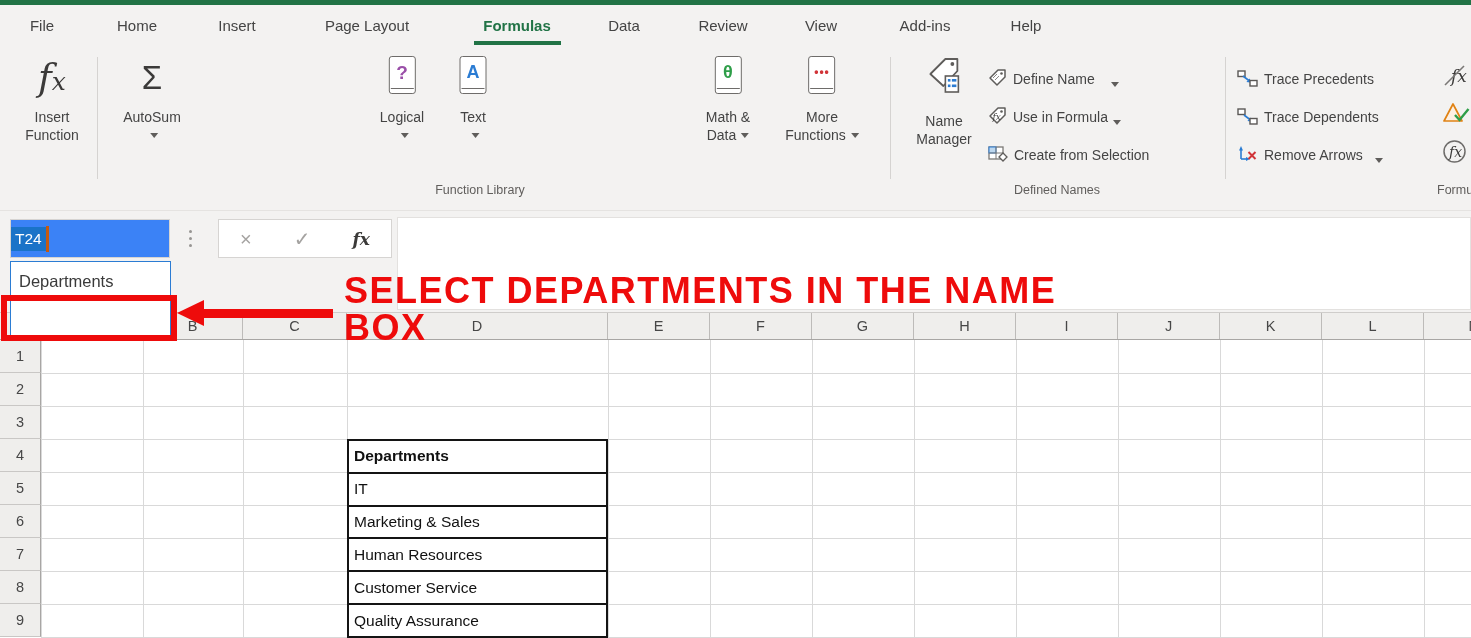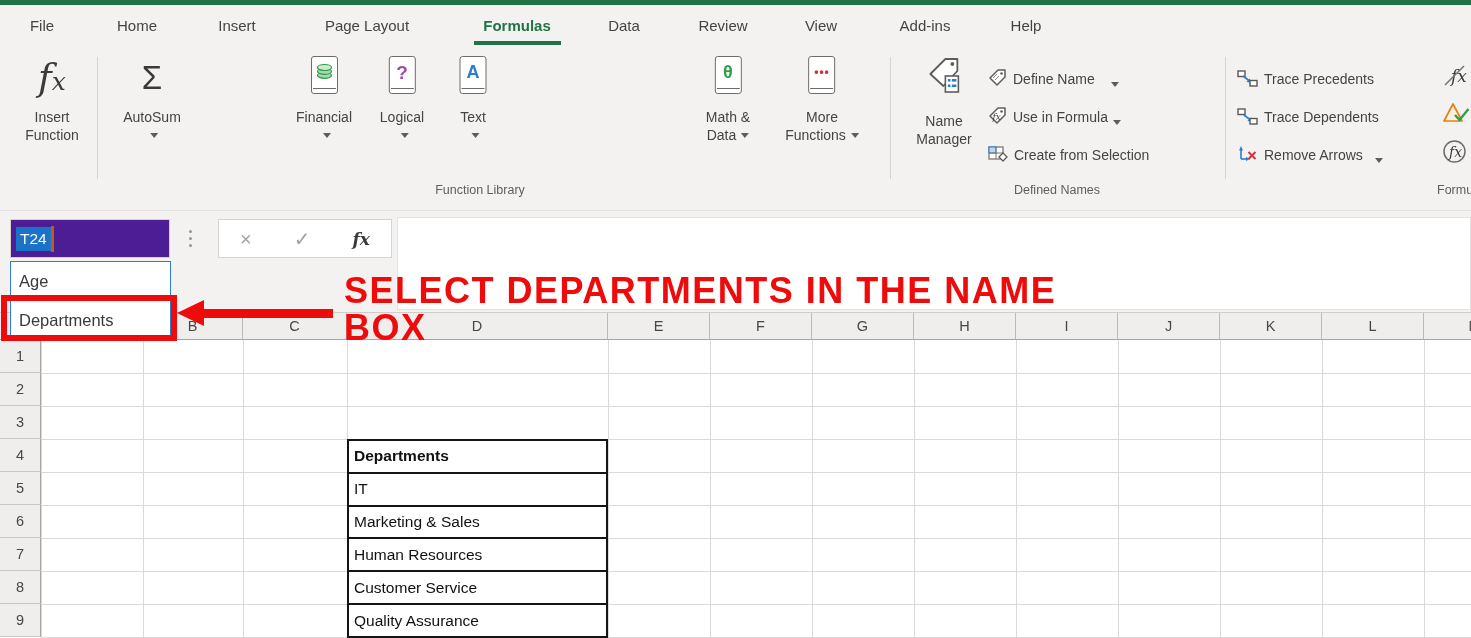--- a/index.html
+++ b/index.html
@@ -32,23 +32,23 @@
   .sigma{font-size:33px;color:#3b3a39;line-height:44px}
   .chev{display:inline-block;width:0;height:0;border-left:4px solid transparent;
         border-right:4px solid transparent;border-top:5px solid #5f5d5b;margin-left:5px;vertical-align:2px}
   .srow{position:absolute;display:flex;align-items:flex-end;font-size:14px;color:#444;
         white-space:nowrap;height:22px}
   .srow svg{margin-right:6px;flex:none}
   .edge-ic{position:absolute;left:1442px}
 
   
   #fband-line{position:absolute;left:0;top:210px;width:1471px;height:1px;background:#e5e3e1}
-  #name-box{position:absolute;left:10px;top:219px;width:160px;height:39px;background:#4c1d95;
+  #name-box{position:absolute;left:10px;top:219px;width:160px;height:39px;background:#3b82f6;
             border:1px solid #d6d4d2;box-sizing:border-box;display:flex;align-items:center;
-            padding-left:5px;z-index:5}
+            z-index:5}
   #nb-sel{background:#1a73c8;color:#fff;font-size:15.5px;padding:3px 4px}
   .cursor-bar{width:3px;height:26px;background:#c55a11}
   #fdots{position:absolute;left:189px;top:230px;display:flex;flex-direction:column;gap:4px;z-index:5}
   #fdots i{width:3px;height:3px;border-radius:50%;background:#979593}
   #fbtns{position:absolute;left:218px;top:219px;width:174px;height:39px;background:#fff;
          border:1px solid #d6d4d2;box-sizing:border-box;display:flex;align-items:center;
          justify-content:space-around;z-index:5}
   .fbx{font-size:20px;color:#a5a3a1;line-height:1}
   .fx-sm{font-family:"DejaVu Serif",serif;font-style:italic;font-weight:bold;font-size:17px;color:#3b3a39}
   #finput{position:absolute;left:397px;top:217px;width:1074px;height:93px;background:#fff;
@@ -124,33 +124,20 @@
 
     <div class="bigbtn" style="left:152px">
       <span class="ic">
           <span class="sigma">Σ</span>
         </span>
       <span>AutoSum</span>
       <span><span class="chev"></span></span>
     </div>
 
 
-    <div class="bigbtn" style="left:324px">
-      <span class="ic">
-        <span class="book">
-            <span class="g"><svg width="19" height="17" viewBox="0 0 19 17">
-                <ellipse cx="9.5" cy="12.3" rx="7" ry="3" fill="#a9d7a9" stroke="#2e9e49" stroke-width="1.2"></ellipse>
-                <ellipse cx="9.5" cy="8.4" rx="7" ry="3" fill="#a9d7a9" stroke="#2e9e49" stroke-width="1.2"></ellipse>
-                <ellipse cx="9.5" cy="4.5" rx="7" ry="3" fill="#cdeacd" stroke="#2e9e49" stroke-width="1.2"></ellipse>
-              </svg></span>
-          </span>
-      </span>
-      <span>Financial</span>
-      <span><span class="chev"></span></span>
-    </div>
 
     <div class="bigbtn" style="left:402px">
       <span class="ic">
         <span class="book">
             <span class="g g-q">?</span>
           </span>
       </span>
       <span>Logical</span>
       <span><span class="chev"></span></span>
     </div>
@@ -356,21 +343,20 @@
   <div id="dept-table">
       <div class="tcell hdr">Departments</div>
       <div class="tcell">IT</div>
       <div class="tcell">Marketing &amp; Sales</div>
       <div class="tcell">Human Resources</div>
       <div class="tcell">Customer Service</div>
       <div class="tcell">Quality Assurance</div>
     </div>
 
   <div id="name-dropdown">
-    <div class="ditem first">Age</div>
     <div class="ditem">Departments</div>
   </div>
 
   <div id="ann-box"></div>
   <div id="ann-arrow-head"></div>
   <div id="ann-arrow-shaft"></div>
   <div class="ann-text" id="ann-l1">SELECT DEPARTMENTS IN THE NAME</div>
   <div class="ann-text" id="ann-l2">BOX</div>
 
 </div>

